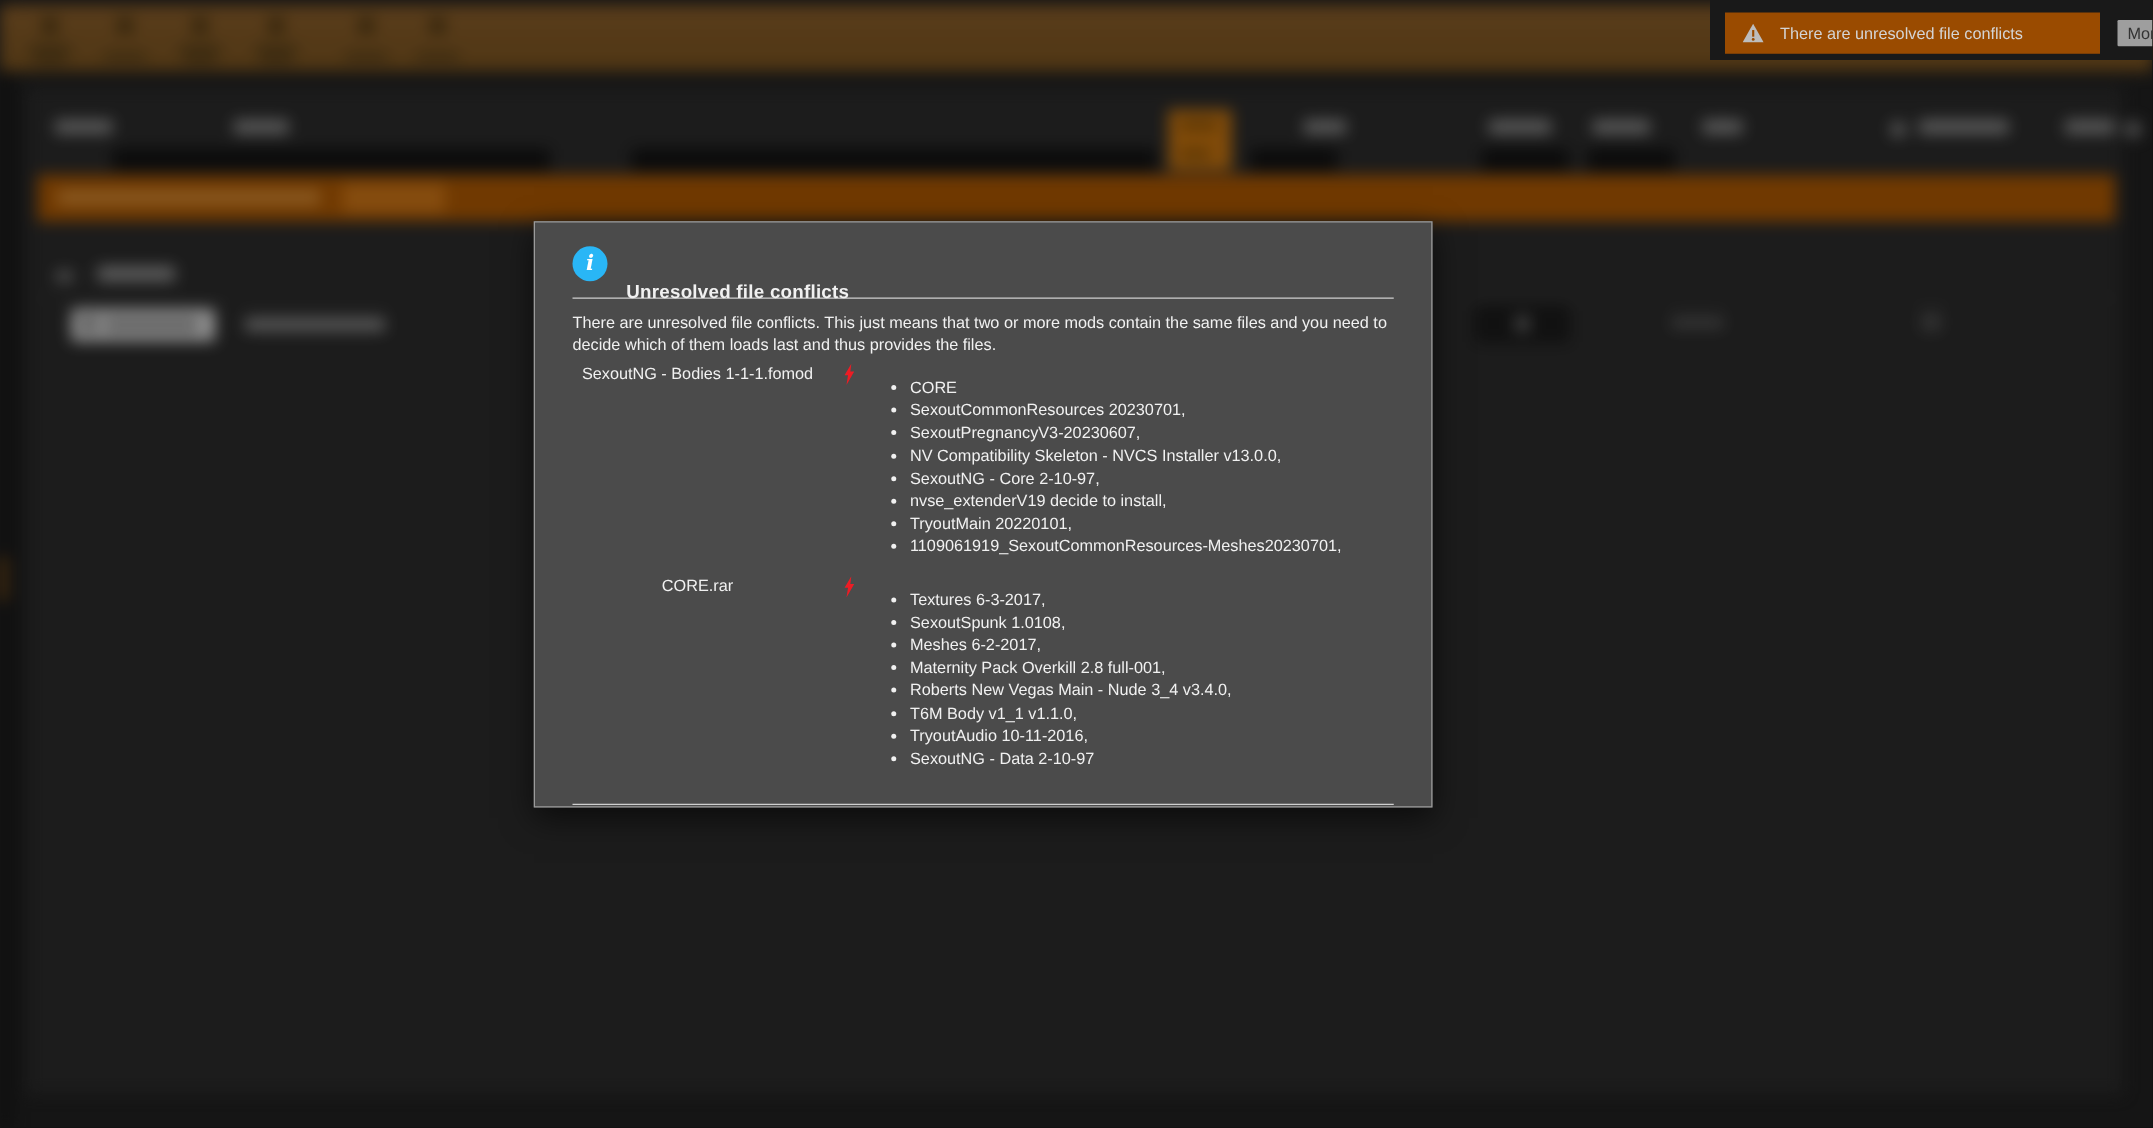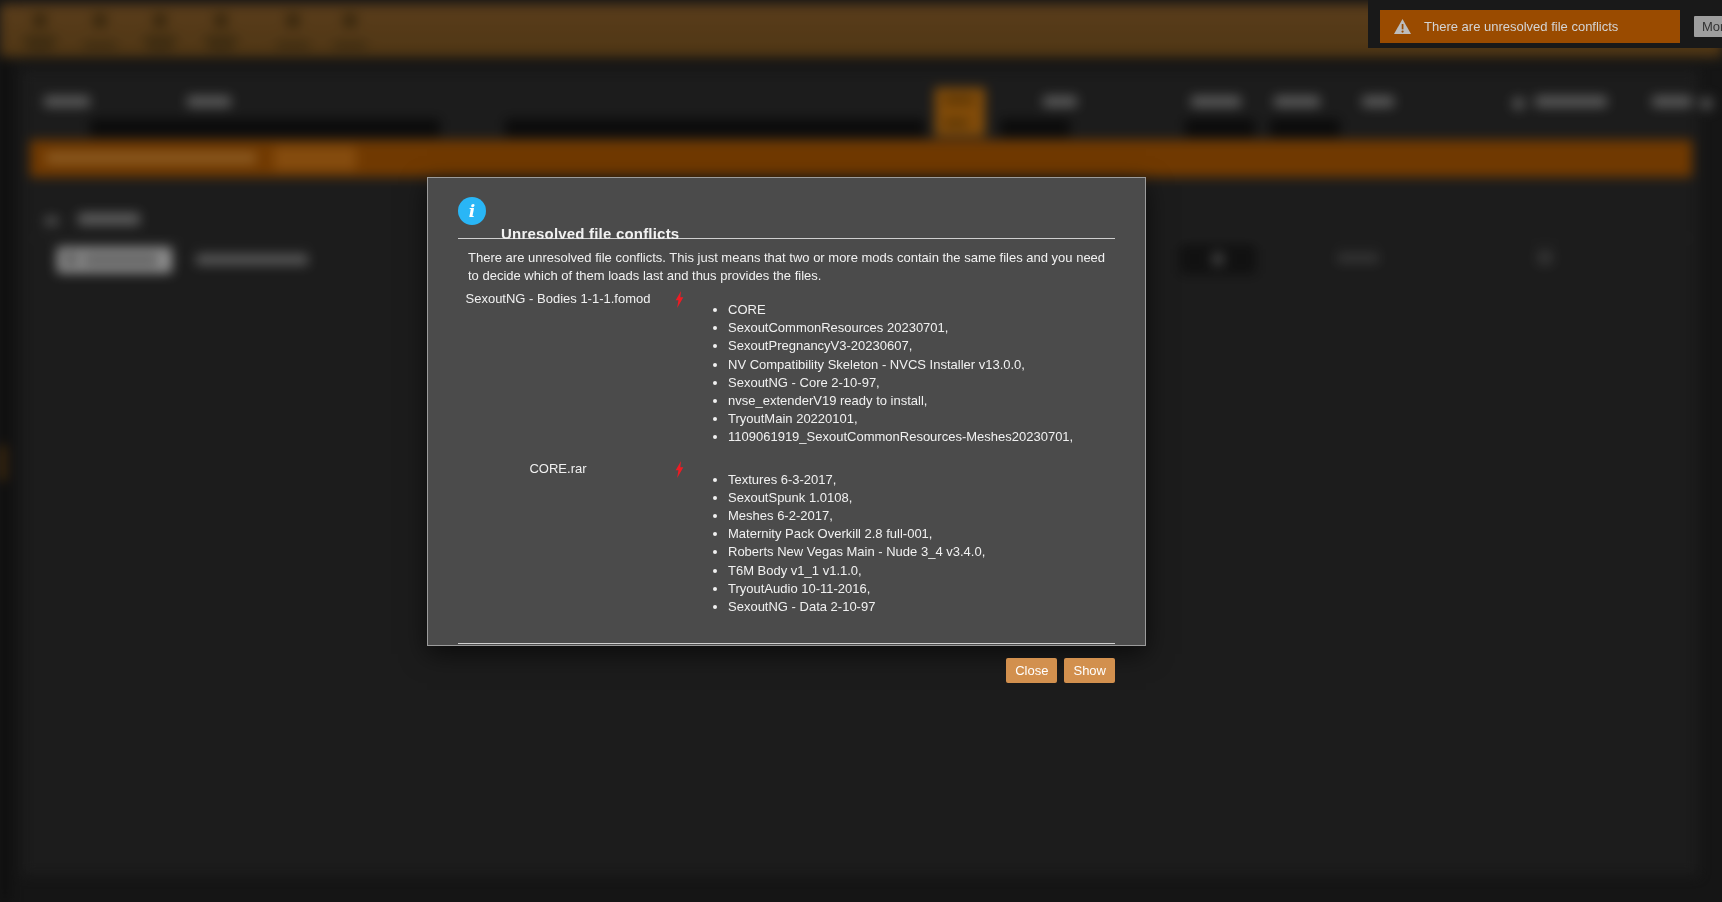--- a/index.html
+++ b/index.html
@@ -57,21 +57,21 @@
   
   .modal{position:absolute;left:427px;top:177px;width:719px;height:469px;background:#4b4b4b;
     border:1px solid #9b9b9b;box-shadow:0 8px 24px rgba(0,0,0,.6);padding:0 30px;color:#f1f1f1;}
   .modal-header{display:flex;align-items:center;gap:15px;height:60px;padding-top:6px;}
   .info-icon{width:28px;height:28px;border-radius:50%;background:var(--info);color:#fff;
     display:flex;align-items:center;justify-content:center;
     font-family:"DejaVu Serif",serif;font-style:italic;font-weight:bold;font-size:17px;flex:0 0 28px;}
   .modal-title{font-size:15px;font-weight:bold;letter-spacing:.2px;margin-top:44px;}
   .modal hr{border:none;border-top:1px solid #cfcfcf;margin:0;}
   .modal-body{padding-top:10px;font-size:13px;line-height:18px;}
-  .modal-body p{margin:0 0 4px 10px;}
+  .modal-body p{margin:0 0 4px 0;}
   .conflict-row{display:grid;grid-template-columns:200px 42px 1fr;}
   .conflict-source{padding-top:1px;text-align:center;}
   .conflict-flag{display:flex;justify-content:center;padding-top:2px;}
   .conflict-row ul{margin:12px;padding-left:16px;list-style:disc;}
   .conflict-row li{line-height:18.2px;}
   .hr-bottom{margin-top:15px !important;}
   .modal-footer{display:flex;justify-content:flex-end;gap:7px;padding:14px 0;}
   .modal-footer button{background:var(--accent);color:#fff;border:none;border-radius:2px;
     font-size:13px;padding:5px 9px;font-family:inherit;cursor:pointer;}
 </style>
@@ -188,21 +188,21 @@
               <svg width="11" height="17" viewBox="0 0 14 22">
                 <path d="M9 0 L2 12 h3.6 L4 22 L12 8 h-4 z" fill="#ed1c24"></path>
               </svg>
             </div>
             <ul>
               <li>CORE</li>
               <li>SexoutCommonResources 20230701,</li>
               <li>SexoutPregnancyV3-20230607,</li>
               <li>NV Compatibility Skeleton - NVCS Installer v13.0.0,</li>
               <li>SexoutNG - Core 2-10-97,</li>
-              <li>nvse_extenderV19 ready to install,</li>
+              <li>nvse_extenderV19 decide to install,</li>
               <li>TryoutMain 20220101,</li>
               <li>1109061919_SexoutCommonResources-Meshes20230701,</li>
             </ul>
           </div>
           <div class="conflict-row">
             <div class="conflict-source">CORE.rar</div>
             <div class="conflict-flag">
               <svg width="11" height="17" viewBox="0 0 14 22">
                 <path d="M9 0 L2 12 h3.6 L4 22 L12 8 h-4 z" fill="#ed1c24"></path>
               </svg>
@@ -214,19 +214,15 @@
               <li>Maternity Pack Overkill 2.8 full-001,</li>
               <li>Roberts New Vegas Main - Nude 3_4 v3.4.0,</li>
               <li>T6M Body v1_1 v1.1.0,</li>
               <li>TryoutAudio 10-11-2016,</li>
               <li>SexoutNG - Data 2-10-97</li>
             </ul>
           </div>
         </div>
     </div>
     <hr class="hr-bottom">
-    <div class="modal-footer">
-      <button>Close</button>
-      <button>Show</button>
-    </div>
   </div>
 
 </div>
 
 </body></html>

